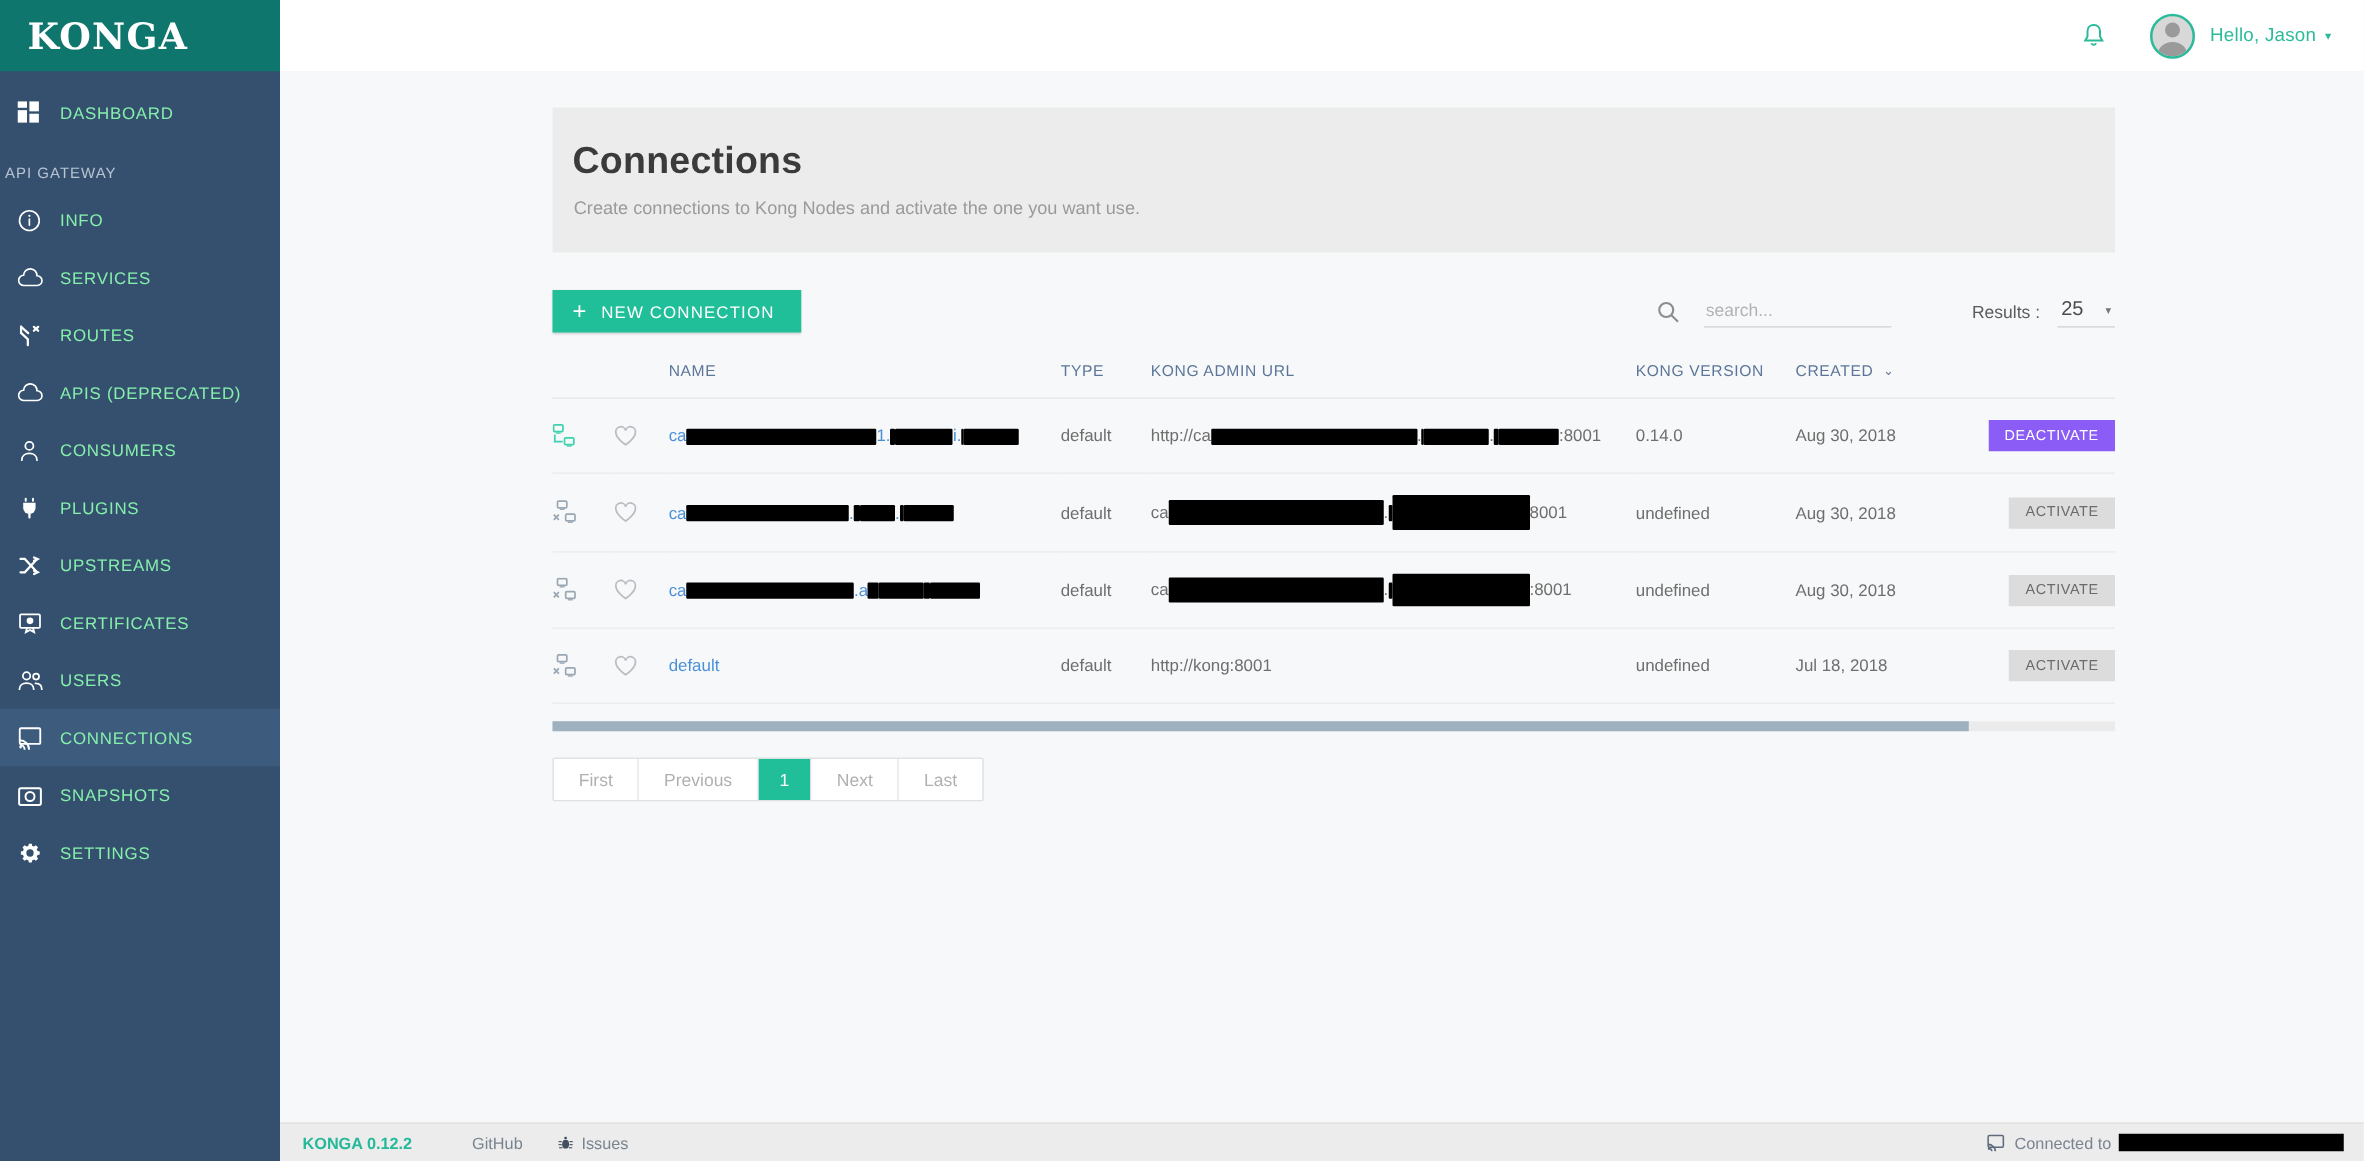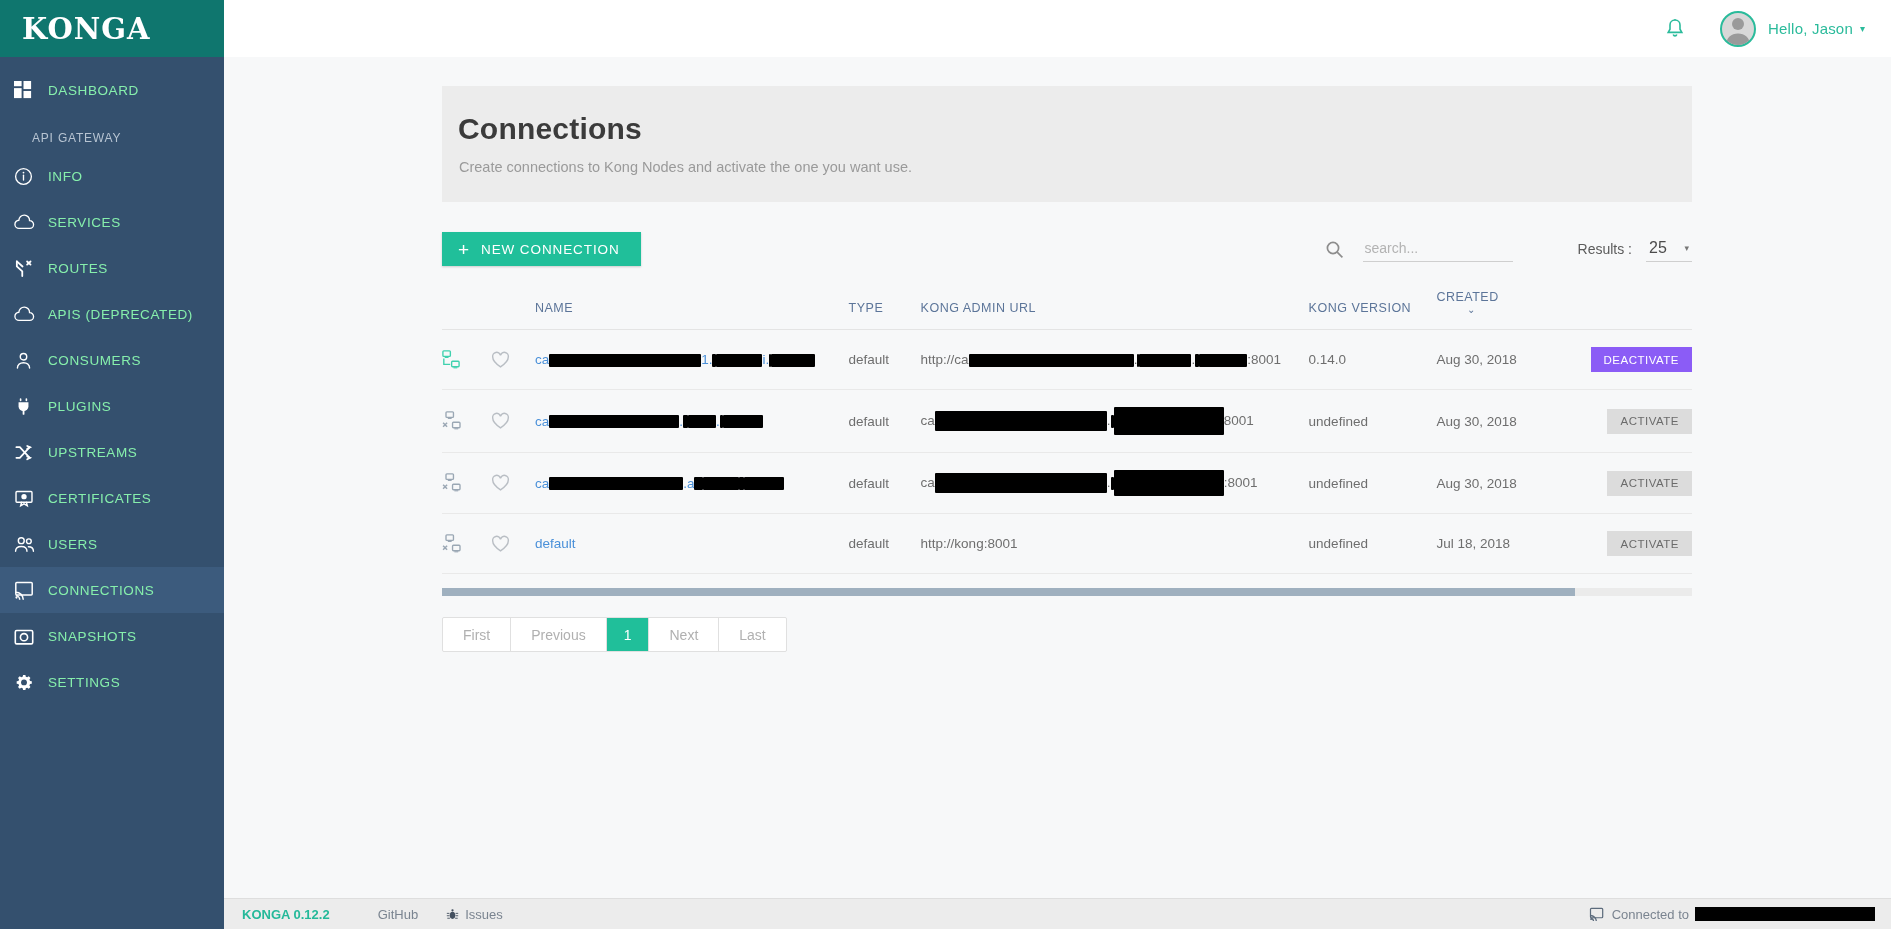--- a/index.html
+++ b/index.html
@@ -50,21 +50,21 @@
     width: 34px; min-width: 34px;
     display: flex; align-items: center; justify-content: flex-start;
     color: #ffffff;
   }
   .nav-icon svg { display:block; }
   .nav-label { white-space: nowrap; }
   .nav-section {
     color: #b7c4d2;
     font-size: 12px;
     letter-spacing: 0.8px;
-    padding: 18px 0 8px 32px;
+    padding: 18px 0 8px 4px;
   }
   .nav-spacer { height: 10px; }
 
   
   .topbar {
     position: absolute; left: 224px; top: 0;
     width: 1667px; height: 57px;
     background: #ffffff;
     display: flex; align-items: center; justify-content: flex-end;
     padding-right: 26px;
@@ -175,21 +175,21 @@
   .table thead th {
     text-align: left;
     font-size: 12.5px;
     font-weight: normal;
     letter-spacing: .5px;
     color: #5c7599;
     padding: 0 0 14px 0;
     border-bottom: 1px solid #e4e4e4;
     vertical-align: bottom;
   }
-  .th-sort { display: inline-flex; align-items: center; cursor: pointer; flex-direction: column; }
+  .th-sort { display: inline-flex; align-items: center; cursor: pointer; }
   .th-sort .chev { margin-left: 8px; font-size: 10px; color: #5c7599; }
 
   .table tbody td {
     border-bottom: 1px solid #e9e9e9;
     padding: 17px 0 17px 0;
     font-size: 13.5px;
     color: #6e6e6e;
     vertical-align: middle;
     height: 52px;
   }

